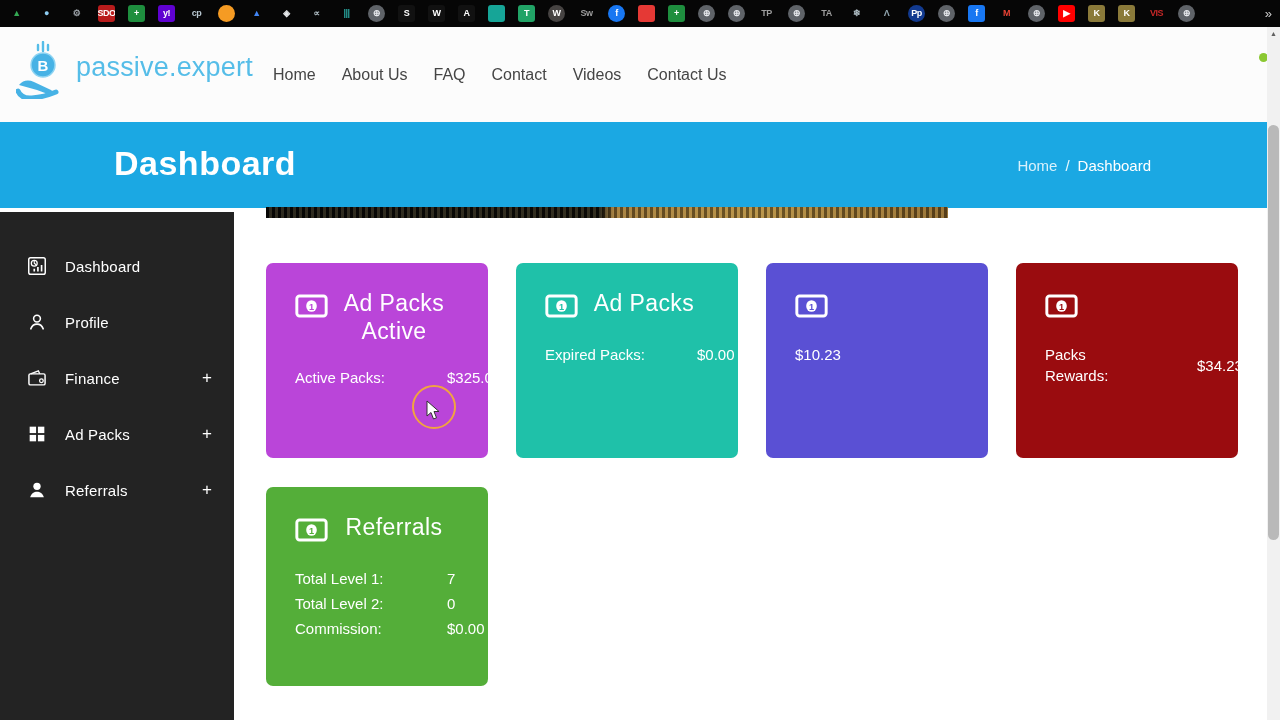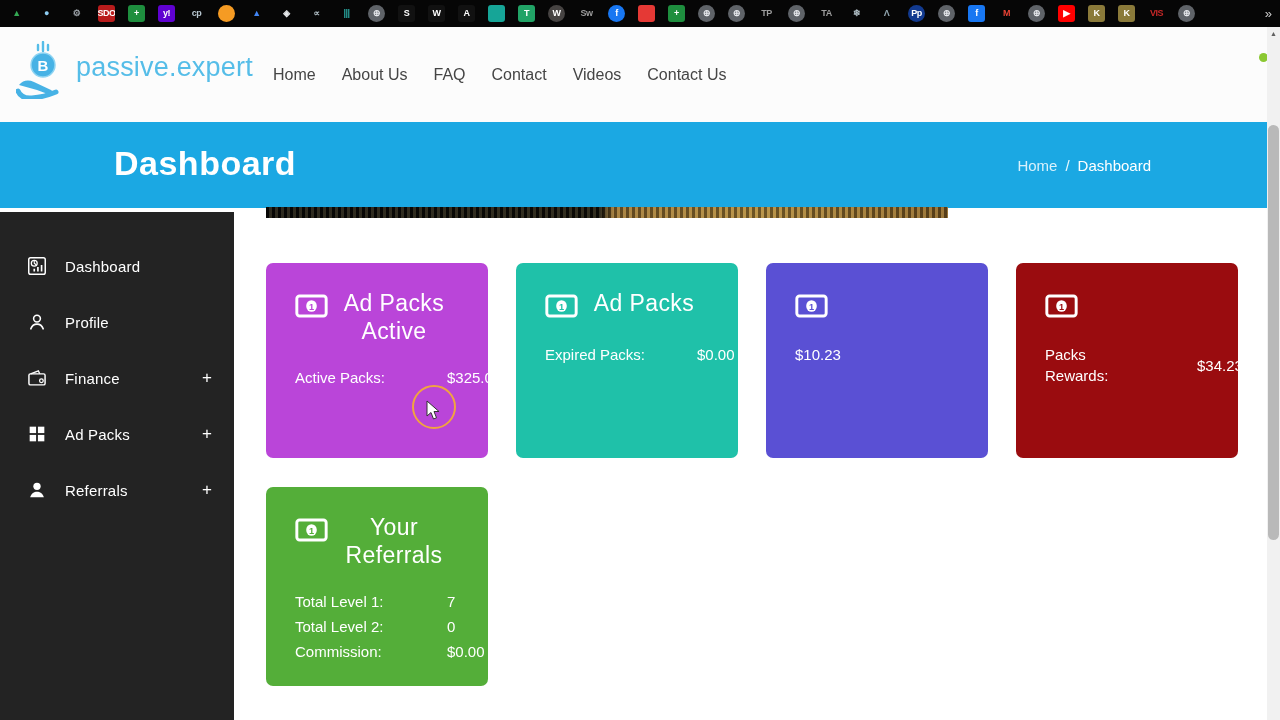--- a/index.html
+++ b/index.html
@@ -336,21 +336,20 @@
         </div>
       </div>
       <div class="card tall" style="background: rgb(84, 174, 57);">
         <div class="card-head">
           <span class="money-icon"><svg width="33" height="24" viewBox="0 0 36 26">
               <rect x="2" y="2" width="32" height="22" rx="3" fill="none" stroke="#fff" stroke-width="3.2"></rect>
               <ellipse cx="18" cy="13" rx="5.8" ry="6.4" fill="#fff"></ellipse>
               <text x="18" y="17" text-anchor="middle" font-size="10" font-weight="bold" fill="#54ae39" font-family="Liberation Sans, sans-serif">1</text>
             </svg></span>
           <div class="card-title">
-            <div>Your</div>
             <div>Referrals</div>
           </div>
         </div>
         <div class="card-row">
           <span class="lbl">Total Level 1:</span>
           <span class="val">7</span>
         </div>
         <div class="card-row">
           <span class="lbl">Total Level 2:</span>
           <span class="val">0</span>

